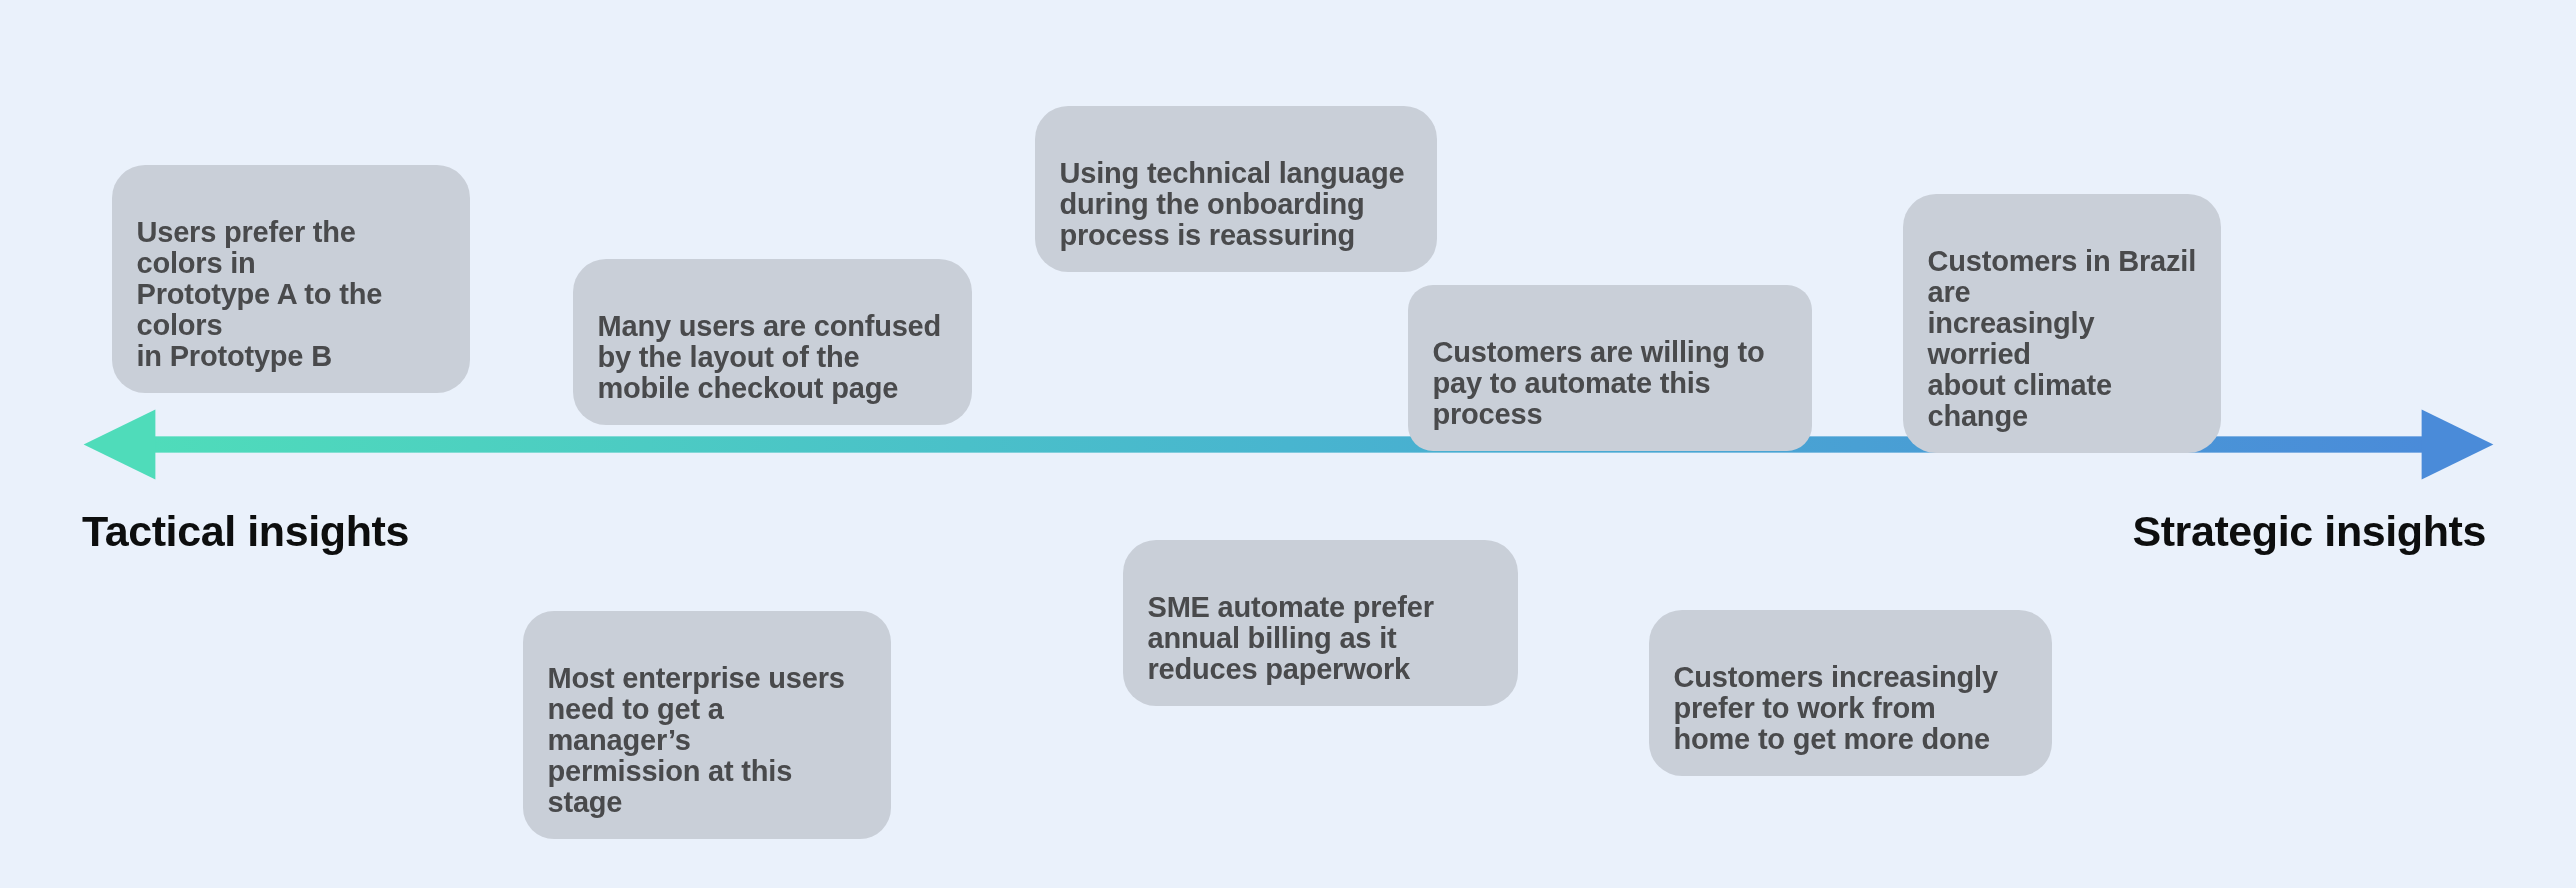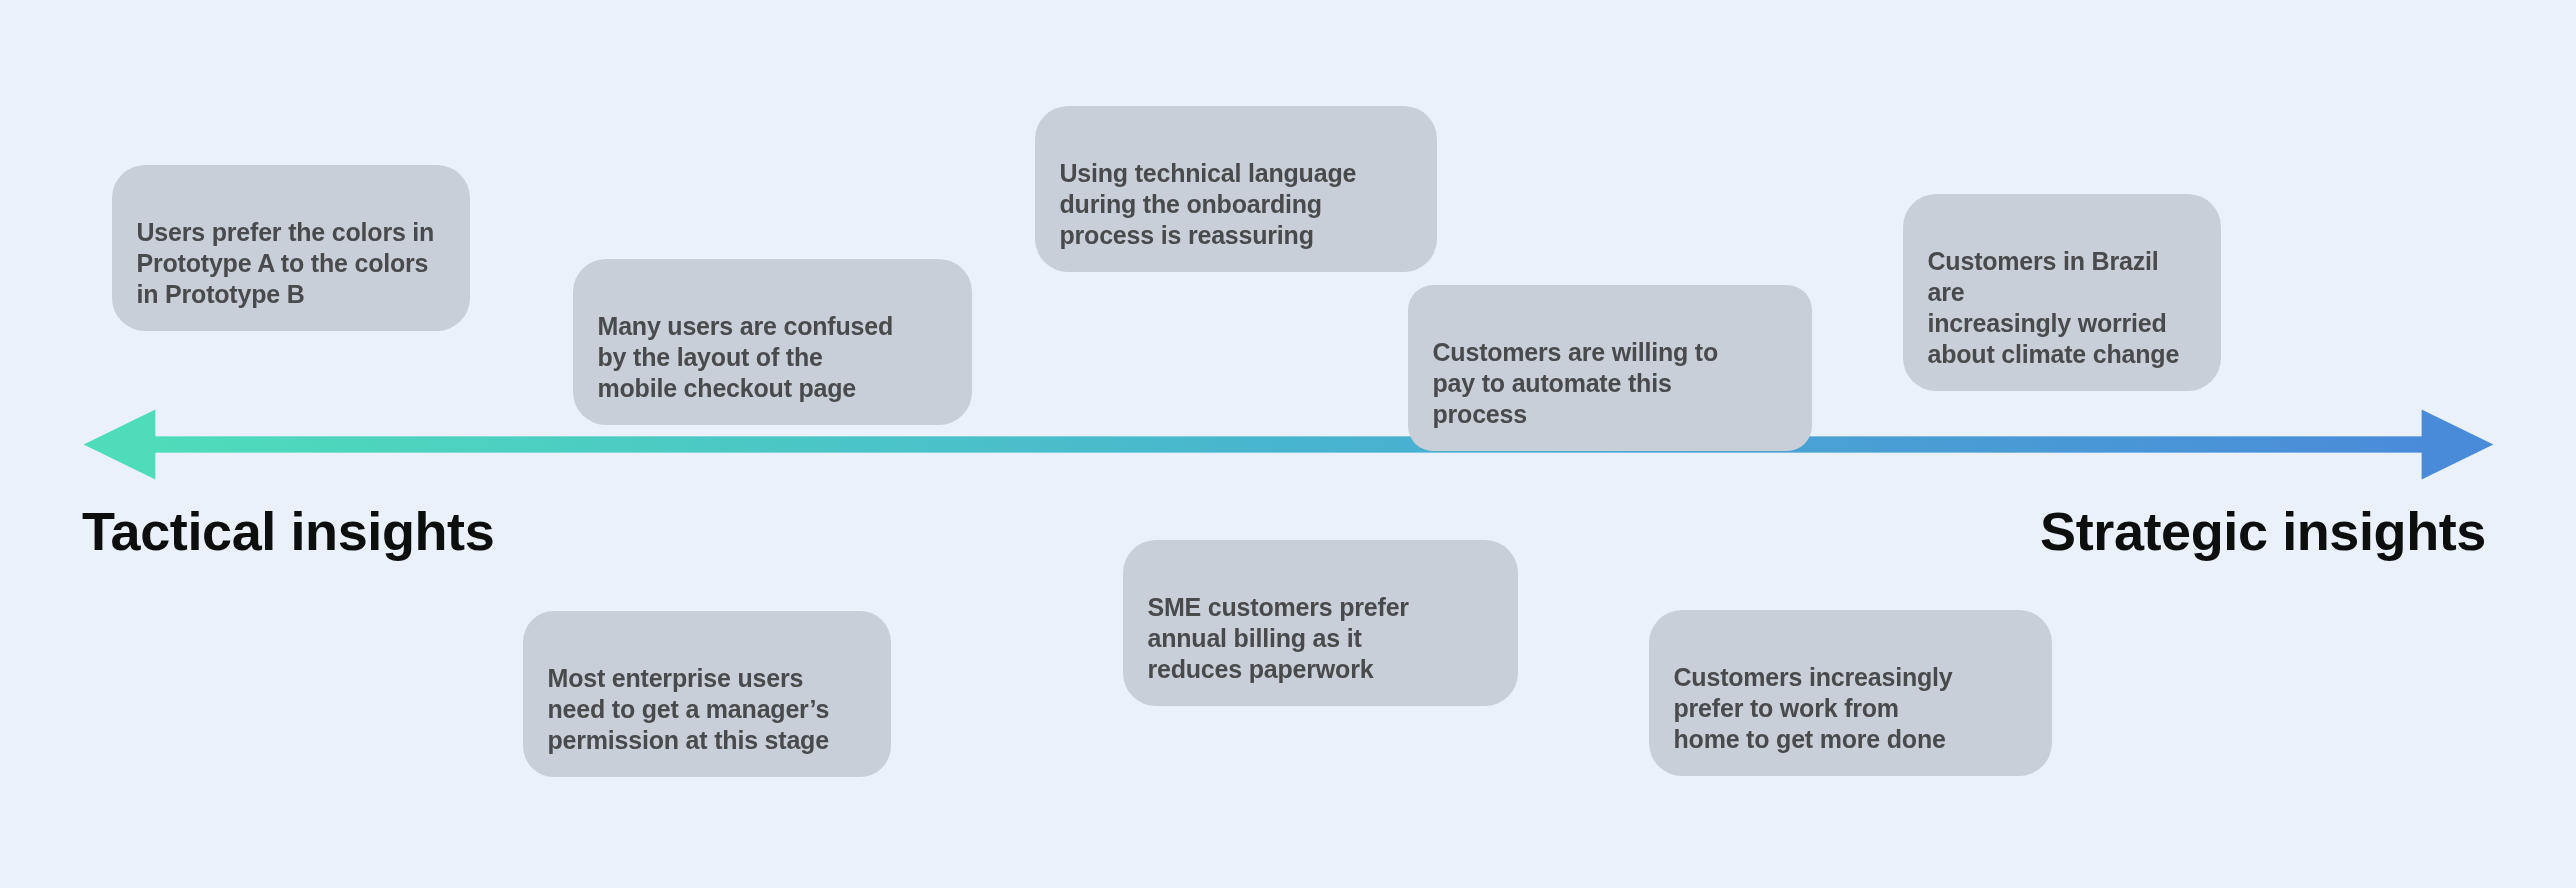--- a/index.html
+++ b/index.html
@@ -18,37 +18,37 @@
     width: 2576px;
     height: 889px;
   }
   .card {
     position: absolute;
     box-sizing: border-box;
     background: #c9cfd8;
     color: #494a4c;
     border-radius: 33px;
     padding: 21px 24.5px;
-    font-size: 25px;
+    font-size: 29px;
     line-height: 31px;
     font-weight: 700;
     letter-spacing: -0.2px;
     white-space: pre-line;
   }
   .axis-svg {
     position: absolute;
     left: 82px;
     top: 407px;
     width: 2413px;
     height: 75px;
   }
   .axis-label {
     position: absolute;
     top: 502px;
-    font-size: 54px;
+    font-size: 43px;
     line-height: 59px;
     font-weight: 700;
     color: #0d0e0e;
     letter-spacing: -0.4px;
     white-space: nowrap;
   }
   .axis-label.left  { left: 82px; }
   .axis-label.right { right: 90px; text-align: left; }
 </style>
 </head>
@@ -102,21 +102,21 @@
 about climate change</span>
   </div>
 
   <div class="card" style="left:523px;  top:611px; width:368px;border-radius:31px;">
     <span>Most enterprise users
 need to get a manager’s
 permission at this stage</span>
   </div>
 
   <div class="card" style="left:1123px; top:540px; width:395px;">
-    <span>SME customers prefer
+    <span>SME automate prefer
 annual billing as it
 reduces paperwork</span>
   </div>
 
   <div class="card" style="left:1649px; top:610px; width:403px;">
     <span>Customers increasingly
 prefer to work from
 home to get more done</span>
   </div>
 

